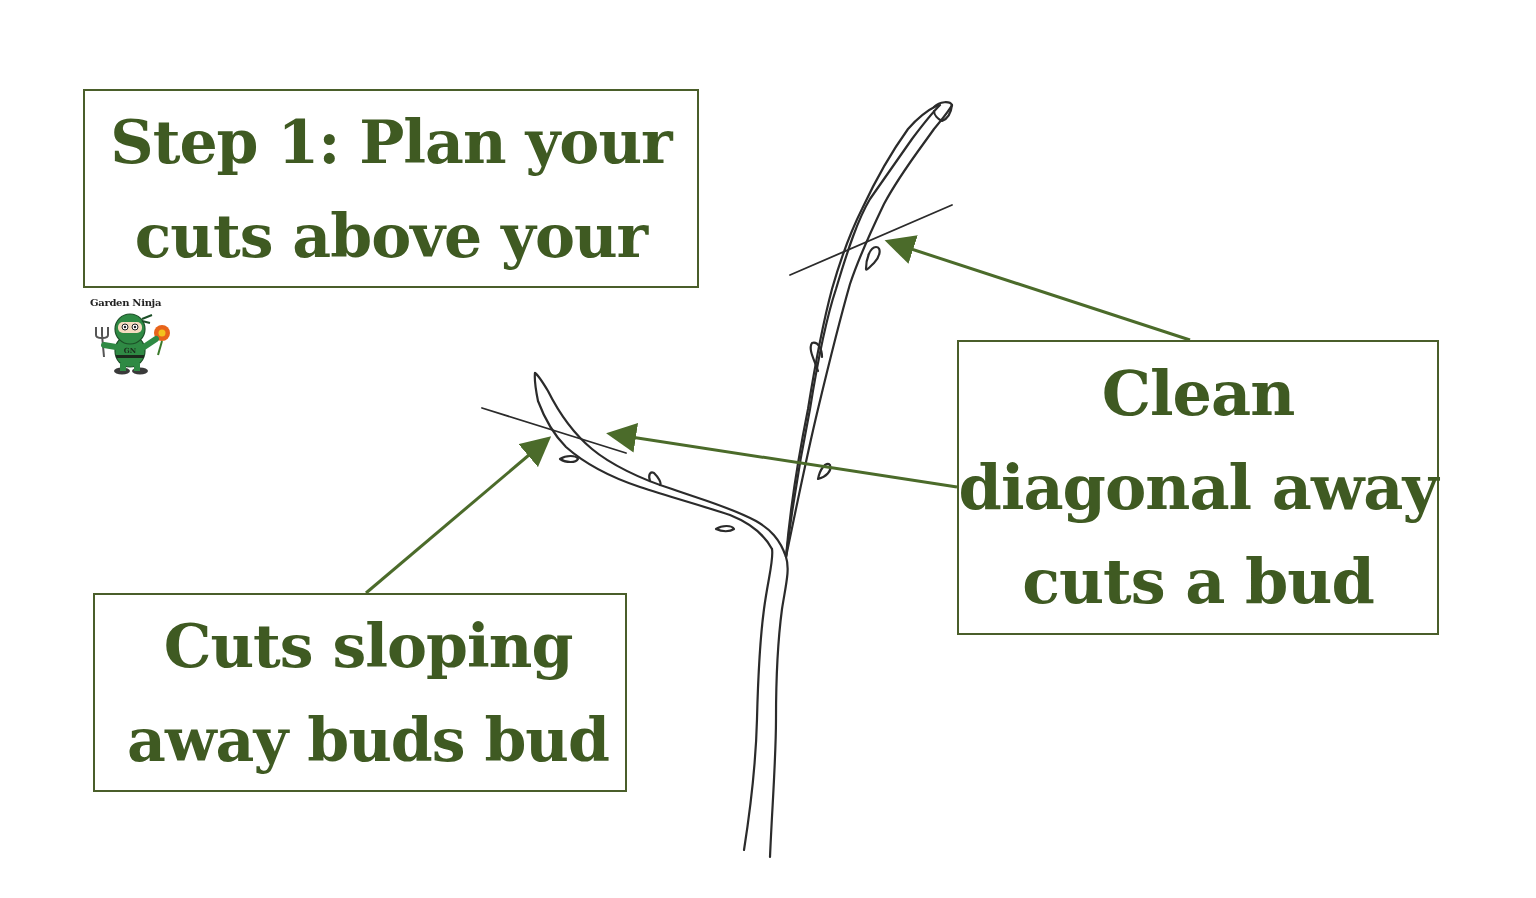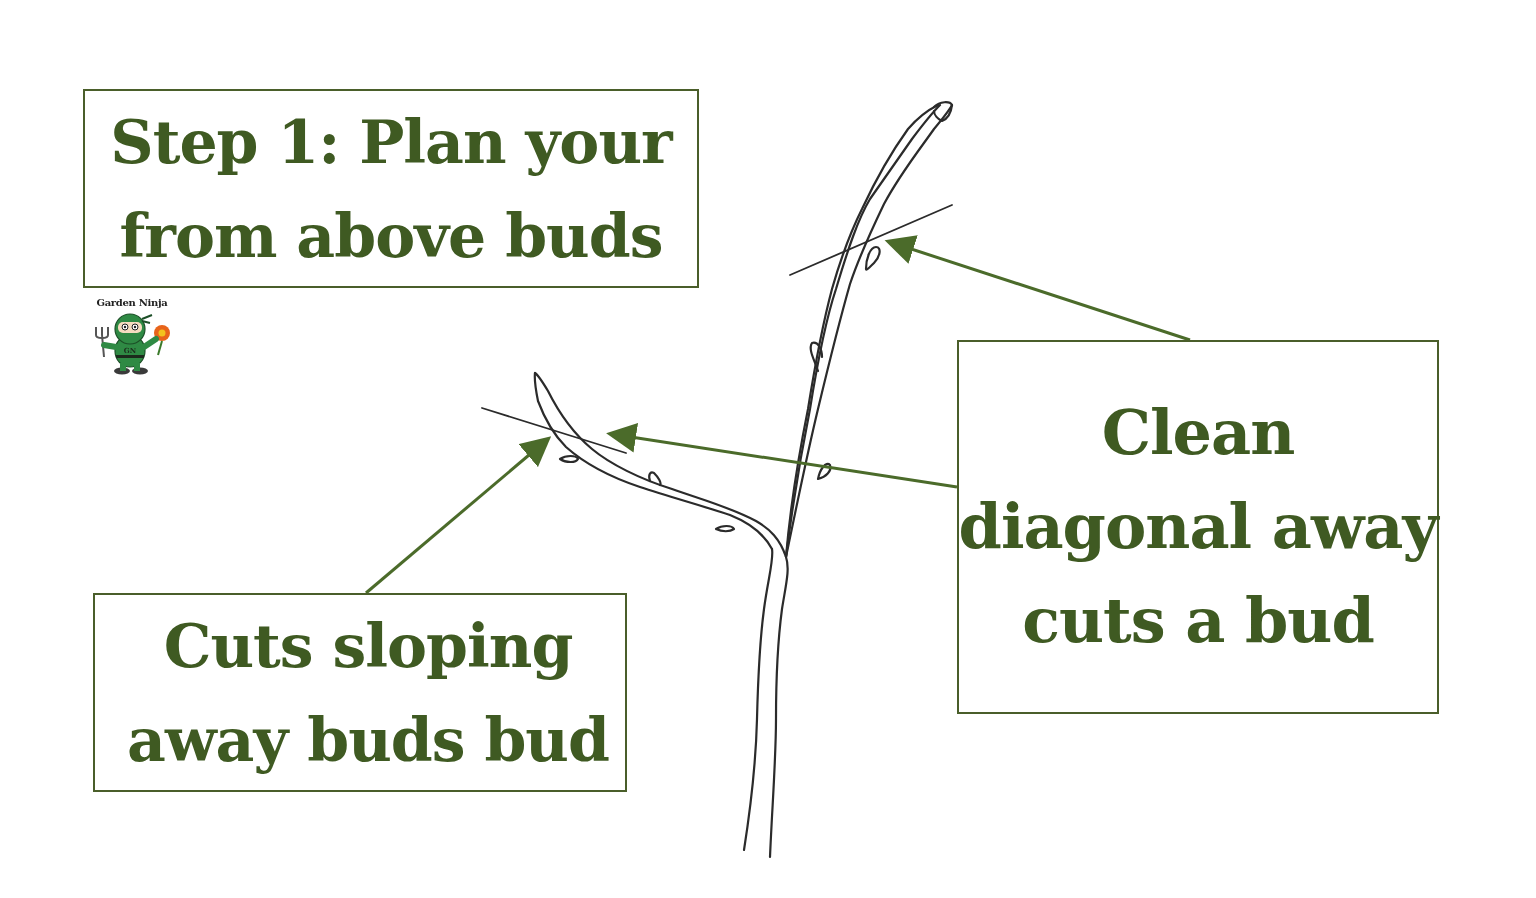--- a/index.html
+++ b/index.html
@@ -38,41 +38,40 @@
       white-space: nowrap;
     }
     #title-box {
       left: 83px; top: 50px;
       width: 616px; height: 199px;
       font-size: 60px;
       line-height: 94px;
     }
     #clean-box {
       left: 957px; top: 301px;
-      width: 482px; height: 374px;
+      width: 482px; height: 295px;
       font-size: 62px;
       line-height: 94px;
     }
     #slope-box {
       left: 93px; top: 554px;
       width: 534px; height: 199px;
       font-size: 60px;
       line-height: 94px;
       padding-left: 16px;
     }
     .logo {
       position: absolute;
       left: 90px; top: 258px;
       width: 84px; height: 88px;
     }
     .logo-name {
       position: absolute;
       left: 0; top: 0;
       width: 84px;
-      text-align: center;
       font-family: "DejaVu Serif", serif;
       font-weight: bold;
       font-size: 10px;
       color: #222222;
       letter-spacing: -0.3px;
     }
     .logo svg {
       position: absolute;
       left: 0; top: 12px;
     }
@@ -118,21 +117,21 @@
 
     <g stroke="#4b6b2a" stroke-width="3" fill="none">
       <line x1="1190" y1="301" x2="896" y2="205" marker-end="url(#arrowhead)"></line>
       <line x1="957" y1="448" x2="618" y2="396" marker-end="url(#arrowhead)"></line>
       <line x1="366" y1="554" x2="542" y2="405" marker-end="url(#arrowhead)"></line>
     </g>
   </svg>
 
   <div id="title-box" class="label-box">
     <span class="line">Step 1: Plan your</span>
-    <span class="line">from above buds</span>
+    <span class="line">cuts above your</span>
   </div>
 
   <div class="logo">
     <div class="logo-name">Garden Ninja</div>
     <svg width="84" height="76" viewBox="0 0 84 76">
 
       <g stroke="#555" stroke-width="2" fill="none">
         <line x1="12" y1="26" x2="14" y2="48"></line>
         <path d="M6,18 L6,26 C6,30 18,30 18,26 L18,18"></path>
         <line x1="12" y1="18" x2="12" y2="26"></line>

